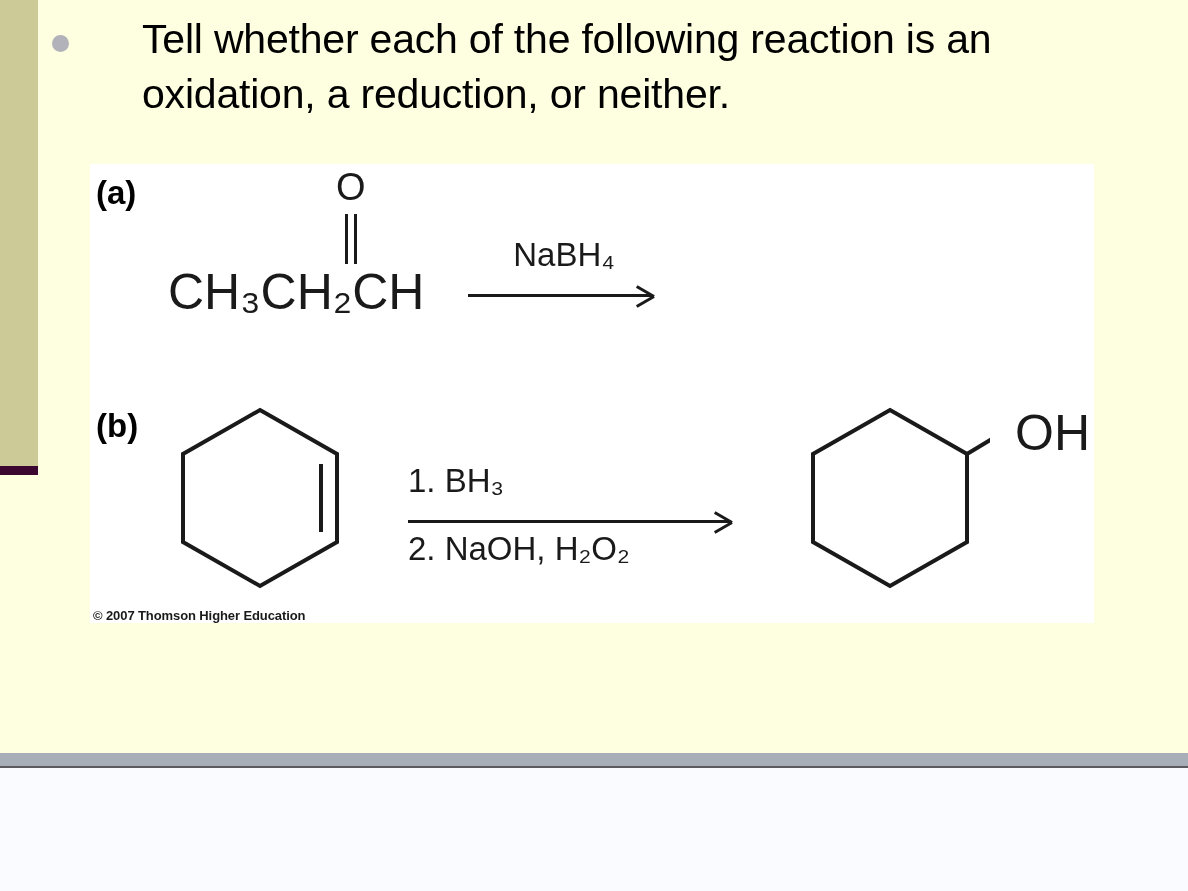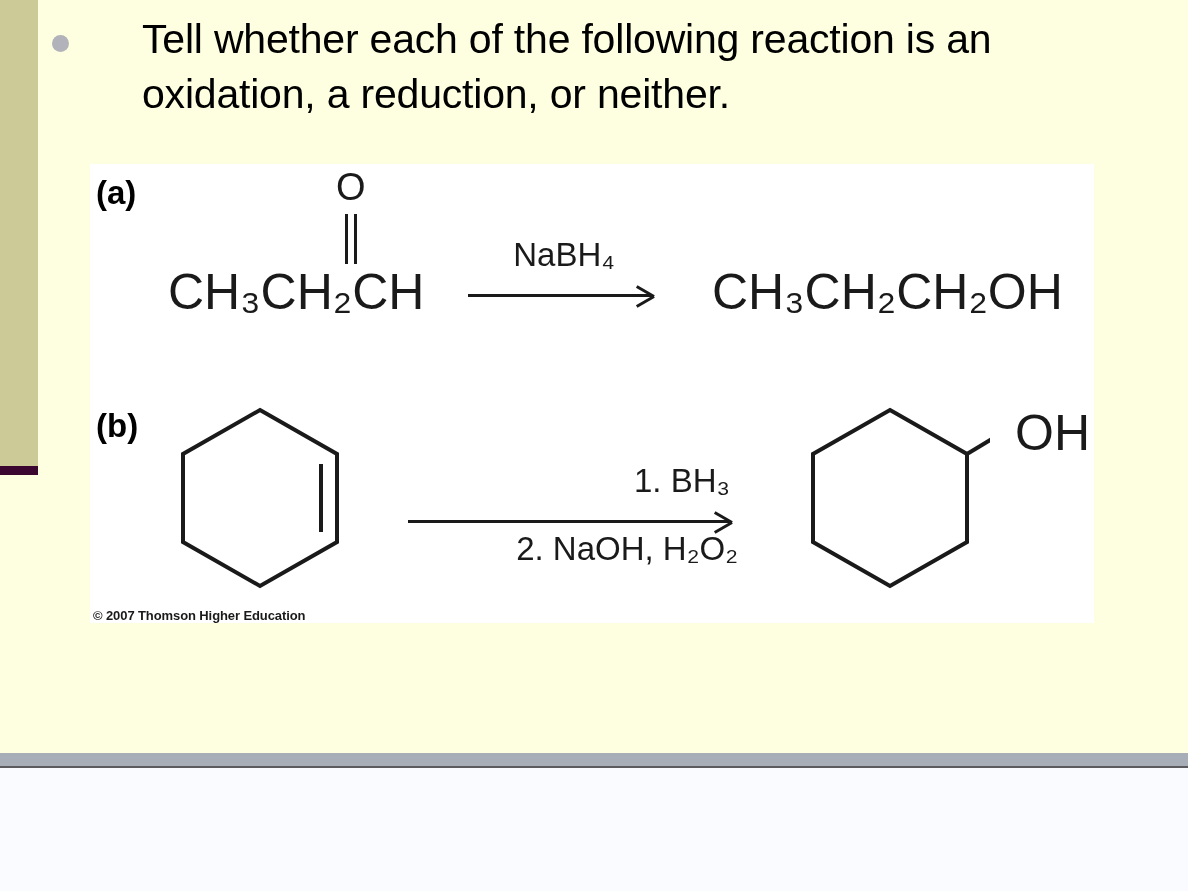--- a/index.html
+++ b/index.html
@@ -220,37 +220,36 @@
 
       <div class="rxn" style="left:378px; top:60px; width:192px; height:110px;margin-top:12px;">
         <div class="rxn-above" style="left:0px; top:0px; width:192px;">NaBH₄</div>
         <div class="line" style="top:58px; width:184px;"></div>
         <div class="head" style="left:186px; top:59px;">
           <i class="up"></i>
             <i class="down"></i>
         </div>
       </div>
 
-      <div class="chem" style="left:622px; top:99px;">CH₃CH₂CH₂OH</div>
 
       <div class="part-label" style="left:6px; top:243px;">(b)</div>
 
       <svg class="hex" style="left:70px; top:238px;" width="200" height="190" viewBox="0 0 200 190">
         <polygon points="100,8 177,52 177,140 100,184 23,140 23,52" fill="none" stroke="#1a1a1a" stroke-width="4"></polygon>
         <line x1="161" y1="62" x2="161" y2="130" stroke="#1a1a1a" stroke-width="4"></line>
       </svg>
 
       <div class="rxn" style="left:318px; top:298px; width:330px; height:120px;">
-        <div class="rxn-above" style="left:0px; top:0px; width:322px; text-align:right;">1. BH₃</div>
+        <div class="rxn-above" style="left:0px; top:0px; width:322px; text-align:left;">1. BH₃</div>
         <div class="line" style="top:58px; width:322px;"></div>
         <div class="head" style="left:324px; top:59px;">
           <i class="up"></i>
             <i class="down"></i>
         </div>
-        <div class="rxn-below" style="left:0px; top:68px; width:330px; text-align:right;">2. NaOH, H₂O₂</div>
+        <div class="rxn-below" style="left:0px; top:68px; width:330px; text-align:left;">2. NaOH, H₂O₂</div>
       </div>
 
       <svg class="hex" style="left:700px; top:238px;" width="200" height="190" viewBox="0 0 200 190">
         <polygon points="100,8 177,52 177,140 100,184 23,140 23,52" fill="none" stroke="#1a1a1a" stroke-width="4"></polygon>
         <line x1="177" y1="52" x2="230" y2="20" stroke="#1a1a1a" stroke-width="4"></line>
       </svg>
       <div class="chem" style="left:925px; top:240px;">OH</div>
 
       <div class="copyright" style="left:3px; top:444px; position:absolute;">© 2007 Thomson Higher Education</div>
     </div>

